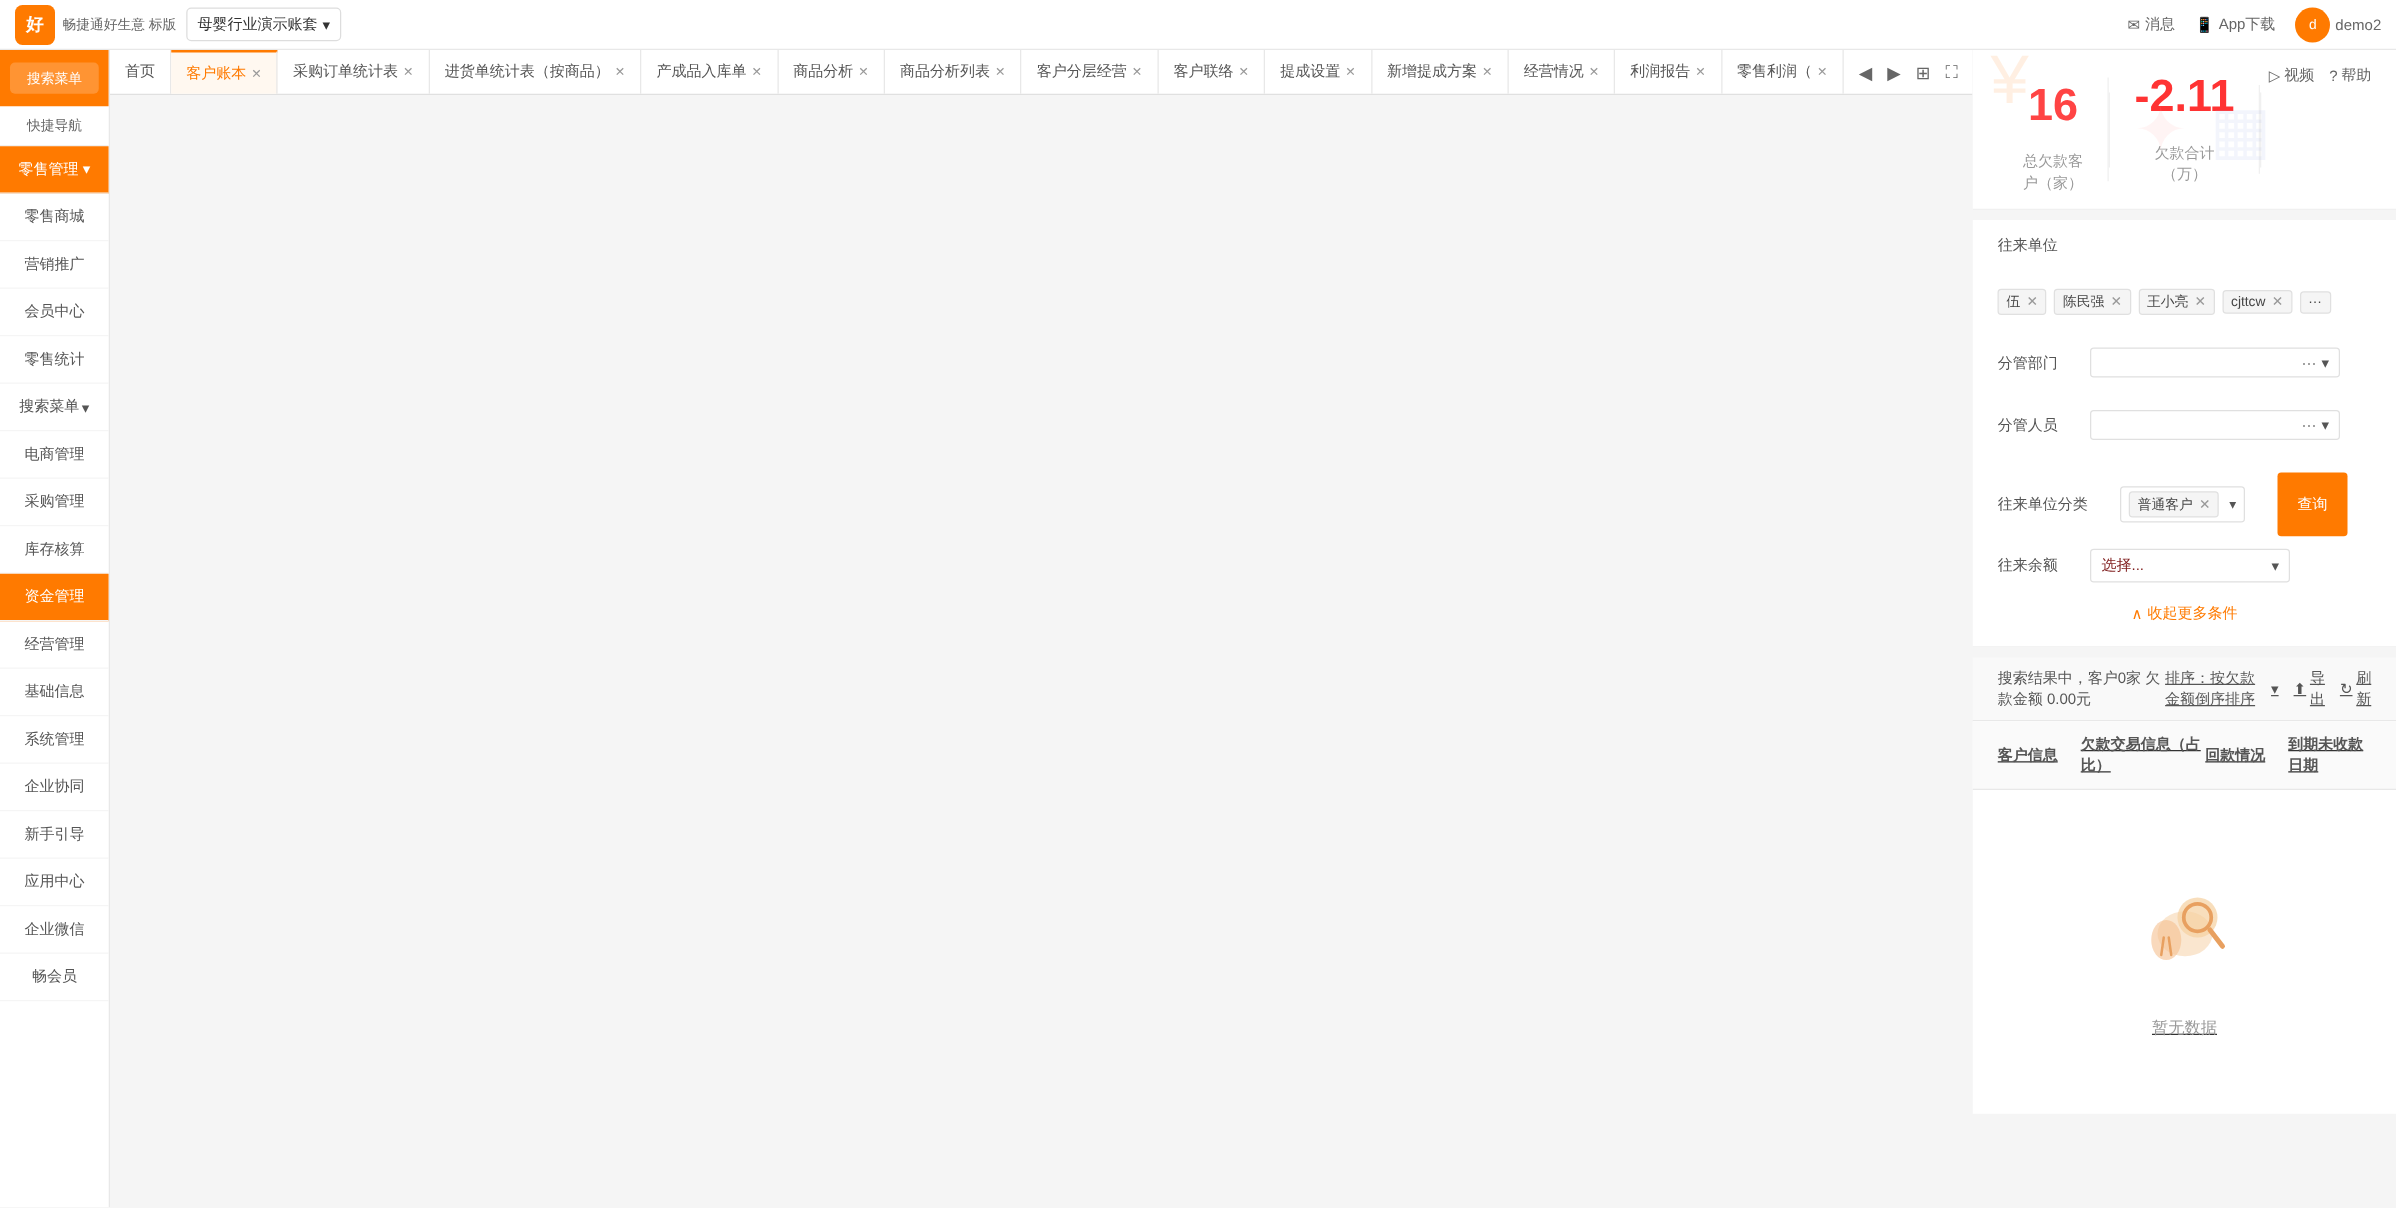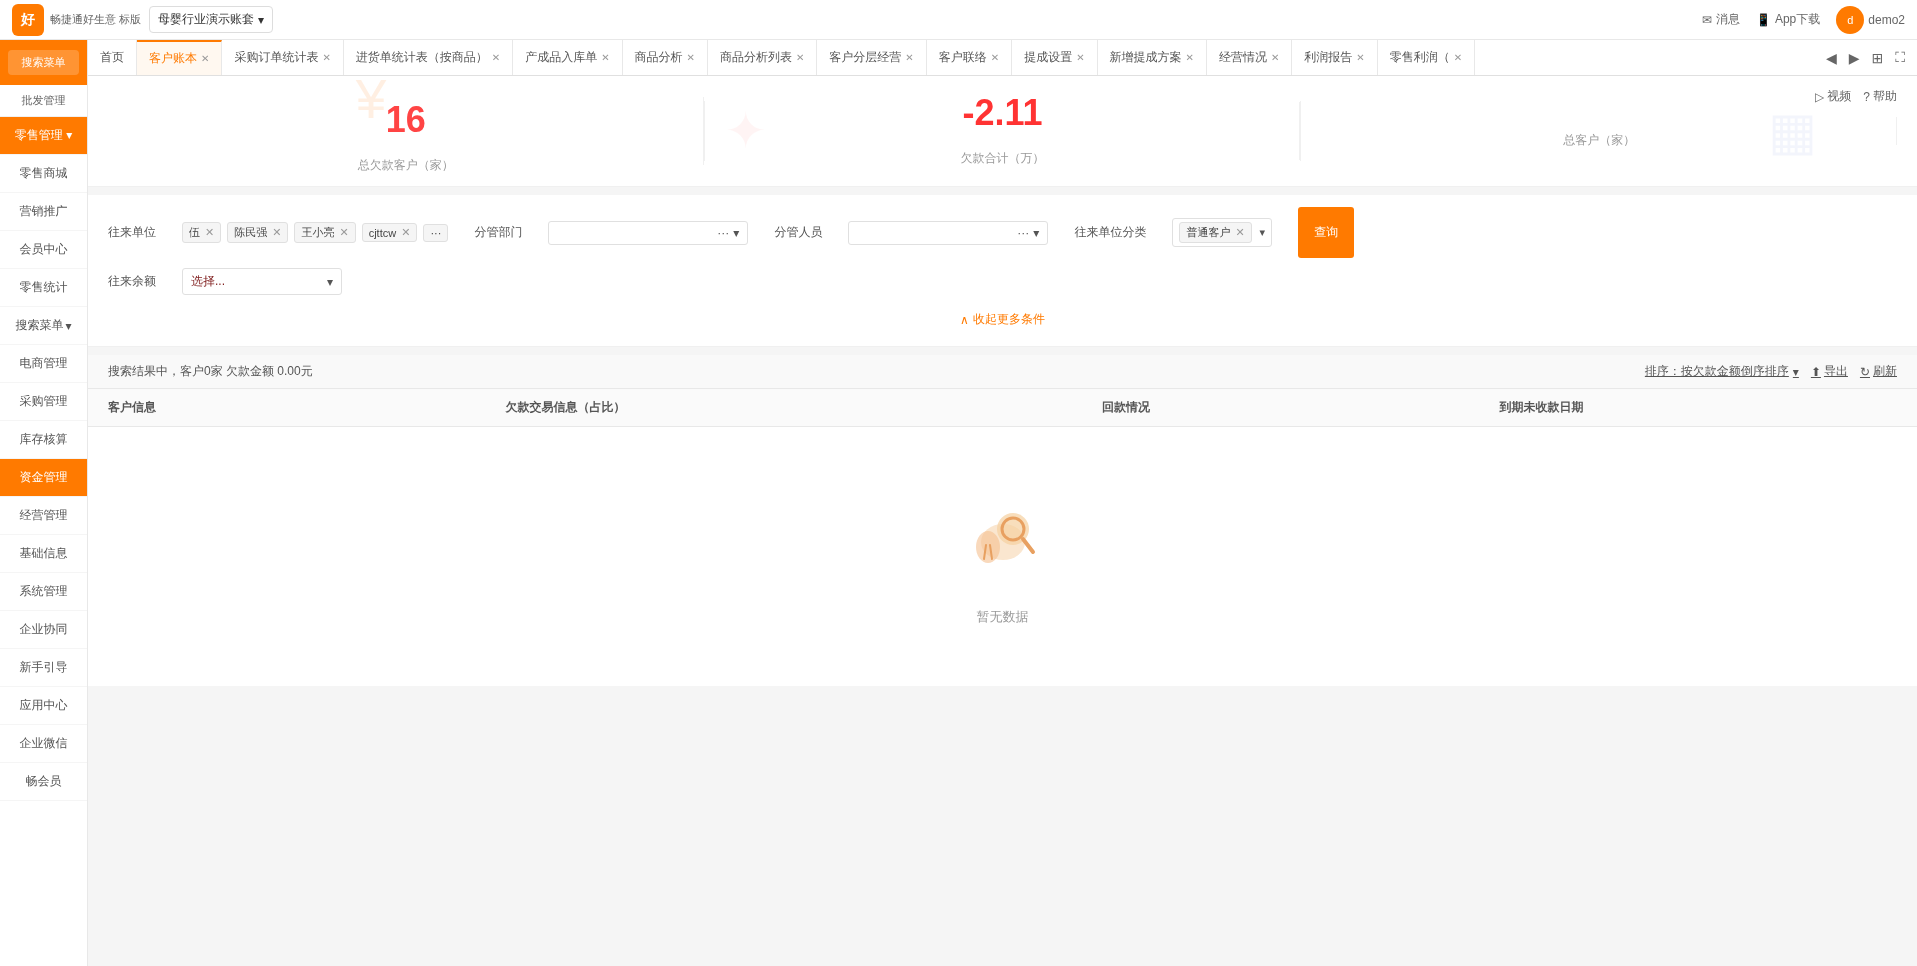--- a/index.html
+++ b/index.html
@@ -22,21 +22,21 @@
     
     .sidebar { width: 88px; background: #fff; border-right: 1px solid #e8e8e8; display: flex; flex-direction: column; overflow-y: auto; flex-shrink: 0; }
     .sidebar-search { padding: 10px 8px; background: #ff7a00; }
     .sidebar-search-btn { width: 100%; background: rgba(255,255,255,0.2); border: none; color: white; padding: 5px; border-radius: 4px; font-size: 11px; cursor: pointer; text-align: center; }
     .sidebar-nav-btn { padding: 8px; text-align: center; font-size: 11px; color: #666; cursor: pointer; border-bottom: 1px solid #f0f0f0; }
     .sidebar-item { padding: 10px 8px; text-align: center; font-size: 12px; color: #555; cursor: pointer; border-bottom: 1px solid #f5f5f5; }
     .sidebar-item.active { background: #ff7a00; color: white; }
     .sidebar-item.has-arrow { display: flex; align-items: center; justify-content: center; gap: 2px; }
 
     
-    .content-area { flex: 1; display: flex; flex-direction: column; overflow: hidden; }
+    .content-area { flex: 1; display: flex; flex-direction: row; overflow: hidden; }
 
     
     .tab-bar { background: #fff; border-bottom: 1px solid #e0e0e0; display: flex; align-items: center; height: 36px; overflow: hidden; flex-shrink: 0; }
     .tab-item { display: flex; align-items: center; gap: 4px; padding: 0 12px; height: 36px; font-size: 12px; color: #555; cursor: pointer; border-right: 1px solid #e8e8e8; white-space: nowrap; flex-shrink: 0; }
     .tab-item.active { background: #fff8f0; color: #ff7a00; border-top: 2px solid #ff7a00; }
     .tab-item .tab-close { color: #999; font-size: 10px; }
     .tab-controls { display: flex; align-items: center; margin-left: auto; padding: 0 8px; gap: 4px; }
     .tab-ctrl-btn { cursor: pointer; color: #666; padding: 2px 4px; font-size: 14px; }
 
     
@@ -66,21 +66,21 @@
     .search-btn { background: #ff7a00; color: white; border: none; padding: 17px 16px; border-radius: 3px; font-size: 12px; cursor: pointer; white-space: nowrap; }
 
     
     .results-bar { background: #f9f9f9; padding: 8px 20px; border-bottom: 1px solid #e8e8e8; display: flex; align-items: center; justify-content: space-between; margin-top: 8px; }
     .results-info { font-size: 12px; color: #555; }
     .results-actions { display: flex; align-items: center; gap: 12px; font-size: 12px; color: #555; text-decoration: underline; }
     .results-sort { display: flex; align-items: center; gap: 4px; cursor: pointer; }
     .results-action-btn { display: flex; align-items: center; gap: 3px; cursor: pointer; color: #555; }
 
     
-    .data-table { background: #fff; margin: 0; width: 100%; }
+    .data-table { background: #fff; margin: 0; width: 100%; text-decoration: underline; }
     .table-header { display: flex; align-items: center; padding: 10px 20px; background: #fafafa; border-bottom: 1px solid #e8e8e8; font-size: 12px; font-weight: bold; color: #555; }
     .table-col-1 { flex: 2; }
     .table-col-2 { flex: 3; }
     .table-col-3 { flex: 2; }
     .table-col-4 { flex: 2; }
 
     
     .empty-state { display: flex; flex-direction: column; align-items: center; justify-content: center; padding: 60px 20px; }
     .empty-icon { font-size: 80px; color: #f0c8a0; margin-bottom: 12px; }
     .empty-text { font-size: 13px; color: #999; }
@@ -115,21 +115,21 @@
     </div>
   </div>
 </div>
 
 <div class="main-layout">
 
   <div class="sidebar">
     <div class="sidebar-search">
       <button class="sidebar-search-btn">搜索菜单</button>
     </div>
-    <div class="sidebar-nav-btn">批发管理</div>
+    <div class="sidebar-nav-btn">快捷导航</div>
     <div class="sidebar-item active">
       <span>零售管理</span>
       <span>▾</span>
     </div>
     <div class="sidebar-item">
       <span>零售商城</span>
     </div>
     <div class="sidebar-item">
       <span>营销推广</span>
     </div>
@@ -264,21 +264,20 @@
         <div class="stat-item">
           <div style="position:absolute; left:20px; top:50%; transform:translateY(-50%); font-size:50px; color:#ffaaaa; opacity:0.12;">✦</div>
           <div class="stat-value" style="color:#ff3333;">-2.11</div>
           <div class="stat-label">欠款合计（万）</div>
         </div>
 
         <div style="width:1px; height:60px; background:#f0f0f0; flex-shrink:0;"></div>
 
         <div class="stat-item">
           <div style="position:absolute; right:80px; top:50%; transform:translateY(-50%); font-size:52px; color:#aabbee; opacity:0.13;">▦</div>
-          <div class="stat-label">总客户（家）</div>
         </div>
 
         <div class="page-help">
           <span>
             <span>▷</span>
             <span>视频</span>
           </span>
           <span>
             <span>?</span>
             <span>帮助</span>

